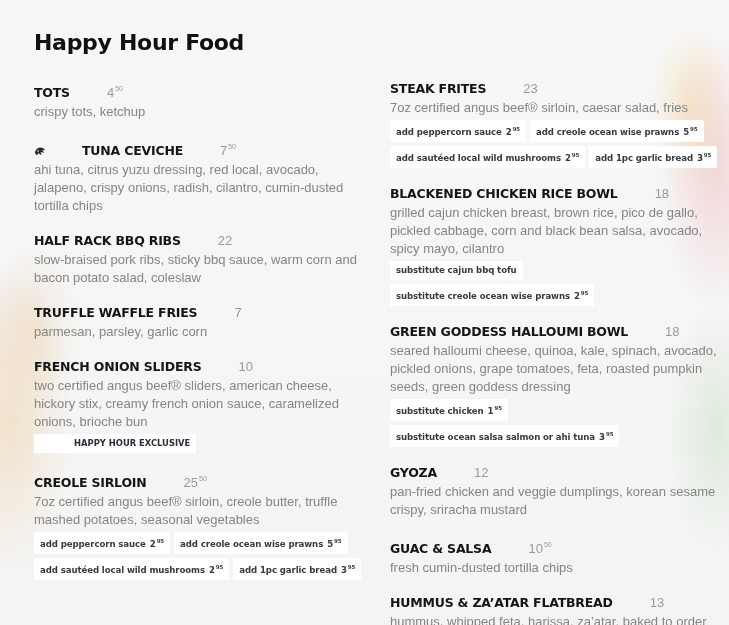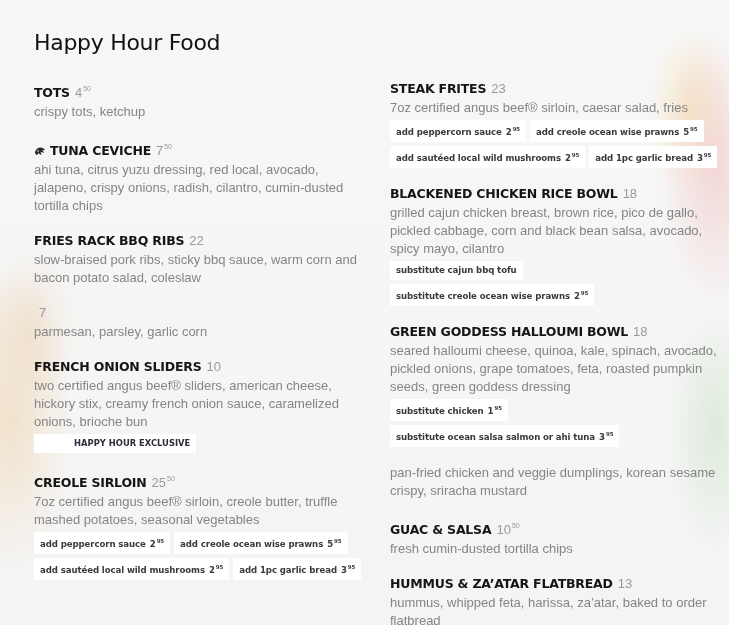--- a/index.html
+++ b/index.html
@@ -13,28 +13,28 @@
       background:
         radial-gradient(ellipse 90px 220px at 10px 420px, rgba(238,210,170,0.55), rgba(246,246,246,0) 70%),
         radial-gradient(ellipse 70px 120px at 30px 330px, rgba(230,200,160,0.35), rgba(246,246,246,0) 70%),
         radial-gradient(ellipse 80px 200px at 715px 170px, rgba(240,190,190,0.55), rgba(246,246,246,0) 70%),
         radial-gradient(ellipse 60px 120px at 690px 110px, rgba(245,215,150,0.45), rgba(246,246,246,0) 70%),
         radial-gradient(ellipse 70px 180px at 715px 430px, rgba(200,225,195,0.5), rgba(246,246,246,0) 70%),
         linear-gradient(180deg, #f7f7f7 0%, #f4f4f4 100%);
     }
     .title {
       position: absolute; left: 34px; top: 30px; margin: 0;
-      font-family: "DejaVu Sans", sans-serif; font-weight: normal;
+      font-family: "DejaVu Sans", sans-serif; font-weight: bold;
       font-size: 22px; color: #111; letter-spacing: -0.3px;
     }
     .col { position: absolute; top: 80px; }
     .col-left { left: 34px; width: 330px; }
     .col-right { left: 390px; width: 335px; }
     .item { margin-bottom: 17px; }
-    .item-head { display: flex; align-items: baseline; line-height: 18px; }
+    .item-head { display: flex; align-items: baseline; line-height: 18px; gap: 32px; }
     .item-name {
       font-family: "DejaVu Sans", sans-serif; font-weight: bold;
       font-size: 12.5px; color: #151515; letter-spacing: -0.2px;
     }
     .price { font-size: 13px; color: #9a9a9a; margin-left: 5px; }
     .price sup { font-size: 7px; vertical-align: 6px; margin-left: 1px; }
     .desc { font-size: 13px; line-height: 18px; color: #858585; margin-top: 1px; }
     .icon-tuna { width: 12px; height: 12px; margin-right: 4px; display: inline-block; align-self: center; }
     .tags { display: flex; flex-wrap: wrap; gap: 4px 4px; margin-top: 3px; }
     .tag {
@@ -73,28 +73,29 @@
           </svg>
       </span>
       <span class="item-name">TUNA CEVICHE</span>
       <span class="price"><span>7</span><sup>50</sup></span>
     </div>
     <div class="desc">ahi tuna, citrus yuzu dressing, red local, avocado, jalapeno, crispy onions, radish, cilantro, cumin-dusted tortilla chips</div>
   </div>
 
   <div class="item">
     <div class="item-head">
-      <span class="item-name">FRIES RACK BBQ RIBS</span>
+      <span class="item-name">HALF RACK BBQ RIBS</span>
       <span class="price"><span>22</span></span>
     </div>
     <div class="desc">slow-braised pork ribs, sticky bbq sauce, warm corn and bacon potato salad, coleslaw</div>
   </div>
 
   <div class="item">
     <div class="item-head">
+      <span class="item-name">TRUFFLE WAFFLE FRIES</span>
       <span class="price"><span>7</span></span>
     </div>
     <div class="desc">parmesan, parsley, garlic corn</div>
   </div>
 
   <div class="item">
     <div class="item-head">
       <span class="item-name">FRENCH ONION SLIDERS</span>
       <span class="price"><span>10</span></span>
     </div>
@@ -153,20 +154,24 @@
       <span class="price"><span>18</span></span>
     </div>
     <div class="desc">seared halloumi cheese, quinoa, kale, spinach, avocado, pickled onions, grape tomatoes, feta, roasted pumpkin seeds, green goddess dressing</div>
     <div class="tags">
       <span class="tag"><span>substitute chicken</span><span class="tp">1</span><sup>95</sup></span>
       <span class="tag"><span>substitute ocean salsa salmon or ahi tuna</span><span class="tp">3</span><sup>95</sup></span>
     </div>
   </div>
 
   <div class="item">
+    <div class="item-head">
+      <span class="item-name">GYOZA</span>
+      <span class="price"><span>12</span></span>
+    </div>
     <div class="desc">pan-fried chicken and veggie dumplings, korean sesame crispy, sriracha mustard</div>
   </div>
 
   <div class="item">
     <div class="item-head">
       <span class="item-name">GUAC &amp; SALSA</span>
       <span class="price"><span>10</span><sup>50</sup></span>
     </div>
     <div class="desc">fresh cumin-dusted tortilla chips</div>
   </div>

